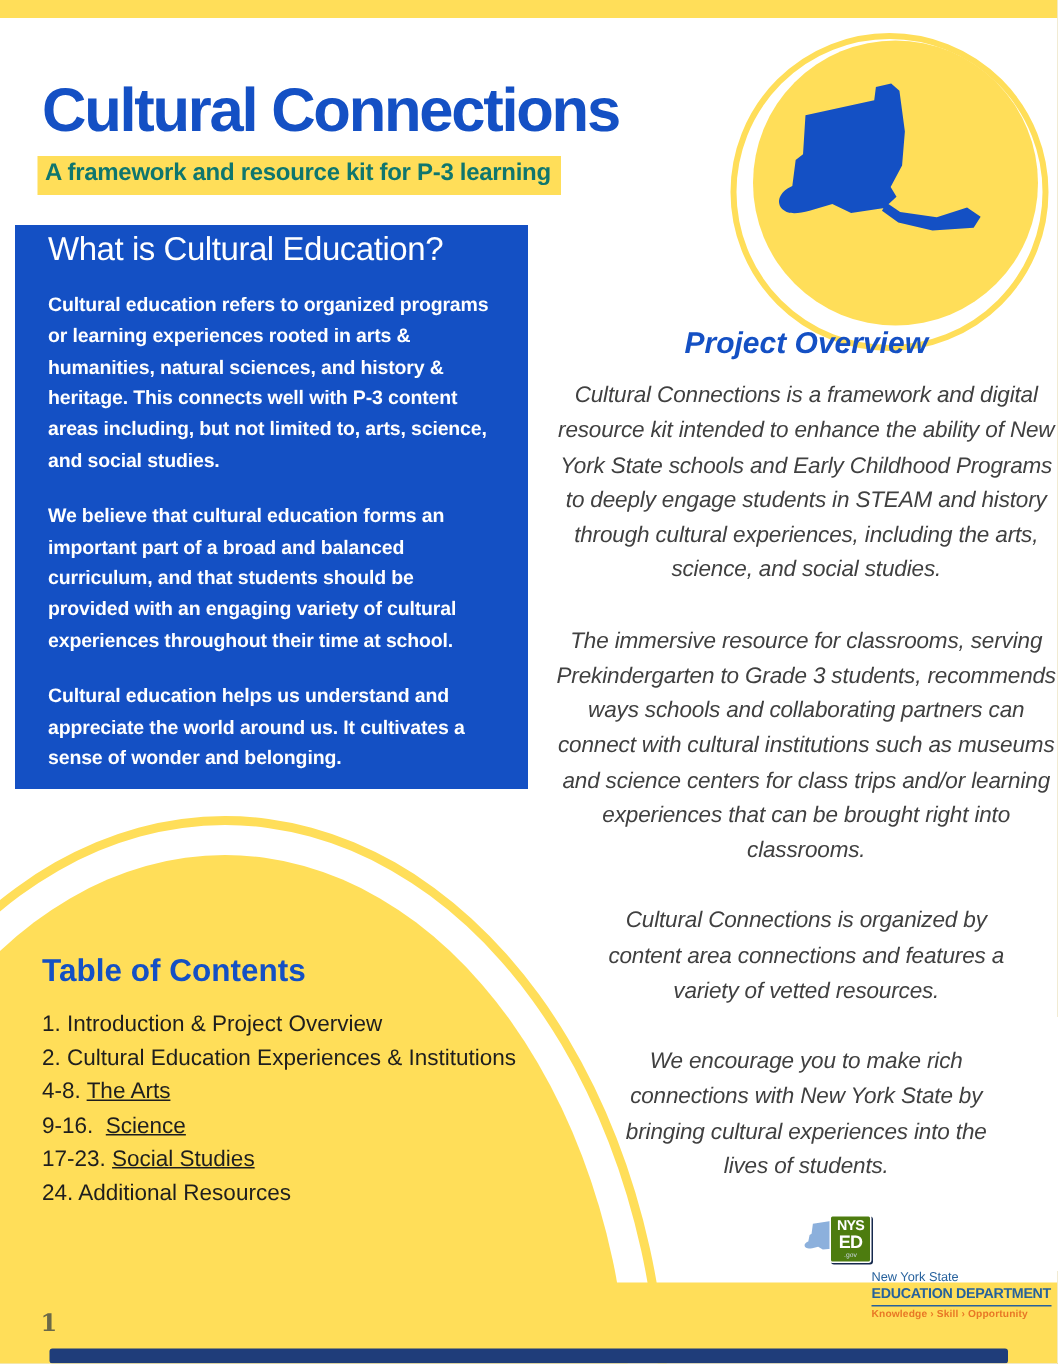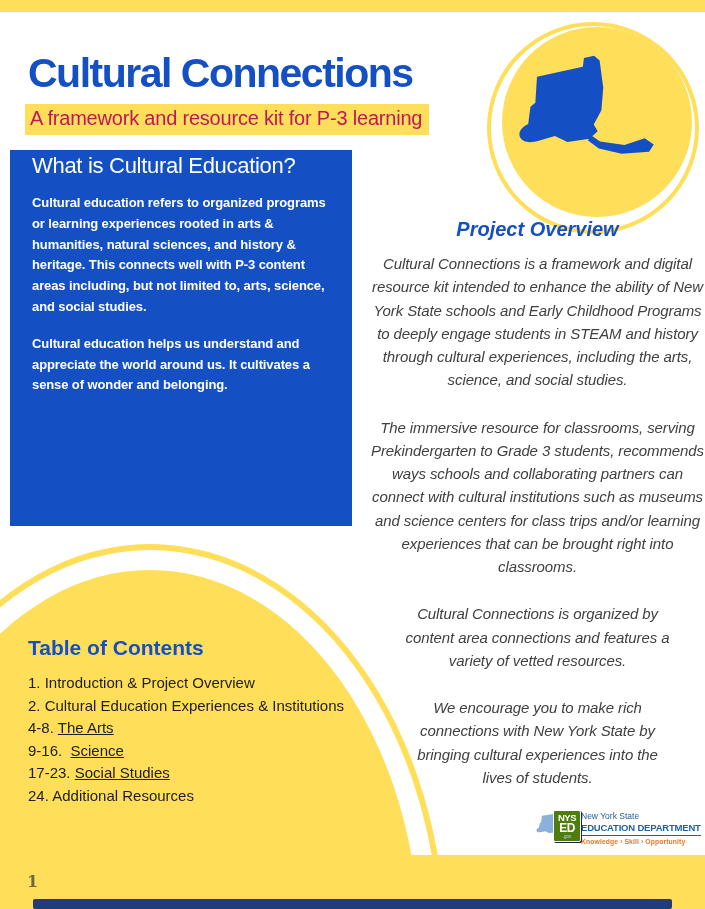--- a/index.html
+++ b/index.html
@@ -19,22 +19,22 @@
     position:absolute; left:502px; top:27px; width:190px; height:190px;
     background:#FFDE59; border-radius:50%;
   }
   .ny-state-big { position:absolute; left:509px; top:54px; width:172px; transform:rotate(-4deg); }
   .page-title {
     position:absolute; left:28px; top:50px; width:480px;
     font-size:41px; font-weight:bold; letter-spacing:-1.5px; color:#1450C4;
   }
   .subtitle-hl {
     position:absolute; left:25px; top:104px; background:#FFDE59;
-    padding:3px 7px 5px 5px; color:#be185d;
-    font-size:20px; font-weight:normal; letter-spacing:-0.2px;
+    padding:3px 7px 5px 5px; color:#0f766e;
+    font-size:16px; font-weight:bold; letter-spacing:-0.2px;
   }
   
   .blue-box {
     position:absolute; left:10px; top:150px; width:342px; height:376px;
     background:#1450C4; color:#ffffff; padding:3px 22px;
   }
   .blue-box h2 { font-size:22px; font-weight:500; letter-spacing:-0.3px; margin-bottom:14px; }
   .blue-box p { font-size:13px; font-weight:700; line-height:1.6; margin-bottom:16px; letter-spacing:-0.1px; }
   
   .overview { position:absolute; left:370px; top:218px; width:335px; text-align:center; }
@@ -67,21 +67,21 @@
   .logo-square {
     position:absolute; left:16px; top:2px; width:28px; height:32px;
     background:#4d7c0f; border:1.5px solid #ffffff; border-radius:2px;
     box-shadow:1px 1px 0 #16294d;
     display:flex; flex-direction:column; align-items:center; justify-content:center;
     color:#ffffff; line-height:1;
   }
   .logo-nys { font-size:9.5px; font-weight:bold; letter-spacing:-0.5px; }
   .logo-ed  { font-size:12px; font-weight:bold; letter-spacing:-0.5px; }
   .logo-gov { font-size:4.5px; color:#cfd8ea; margin-top:1px; }
-  .logo-text { padding-top:3px; }
+  .logo-text { padding-top:3px;margin-top:35px; }
   .logo-line1 { font-size:8.5px; color:#26619C; margin-bottom:1px; }
   .logo-line2 { font-size:9.5px; font-weight:bold; color:#26619C; letter-spacing:-0.2px; }
   .logo-div   { border-top:1.5px solid #26619C; width:120px; margin:2px 0 2px 0; }
   .logo-tag   { font-size:6.8px; font-weight:bold; color:#E87725; letter-spacing:0.1px; }
   
   .page-num {
     position:absolute; left:27px; top:872px;
     font-family:"DejaVu Serif", serif; font-size:16px; font-weight:bold; color:#6b6948;
   }
   .bottom-bar {
@@ -101,20 +101,21 @@
   <svg class="ny-state-big" viewBox="0 0 100 74">
     <path fill="#1450C4" d="M6,46 C4,42 8,39 11,38 L13,28 L16,26 L18,11 L45,7 L46,2 L52,1 L55,4 L56,20 L54,33 L49,41 L51,45 L46,49 L33,50 L26,46 L17,48 C12,49 8,49 6,46 Z M47,47 L52,51 L66,54 L78,51 L83,55 L80,59 L64,59 L51,55 L45,50 Z"></path>
   </svg>
 
   <div class="page-title">Cultural Connections</div>
   <div class="subtitle-hl">A framework and resource kit for P-3 learning</div>
 
   <div class="blue-box">
     <h2>What is Cultural Education?</h2>
     <p>Cultural education refers to organized programs or learning experiences rooted in arts &amp; humanities, natural sciences, and history &amp; heritage. This connects well with P-3 content areas including, but not limited to, arts, science, and social studies.</p>
+    <p>We believe that cultural education forms an important part of a broad and balanced curriculum, and that students should be provided with an engaging variety of cultural experiences throughout their time at school.</p>
     <p>Cultural education helps us understand and appreciate the world around us. It cultivates a sense of wonder and belonging.</p>
   </div>
 
   <div class="overview">
     <h2>Project Overview</h2>
     <p>Cultural Connections is a framework and digital resource kit intended to enhance the ability of New York State schools and Early Childhood Programs to deeply engage students in STEAM and history through cultural experiences, including the arts, science, and social studies.</p>
     <p>The immersive resource for classrooms, serving Prekindergarten to Grade 3 students, recommends ways schools and collaborating partners can connect with cultural institutions such as museums and science centers for class trips and/or learning experiences that can be brought right into classrooms.</p>
     <p class="narrow">Cultural Connections is organized by content area connections and features a variety of vetted resources.</p>
     <p class="narrower">We encourage you to make rich connections with New York State by bringing cultural experiences into the lives of students.</p>
   </div>

